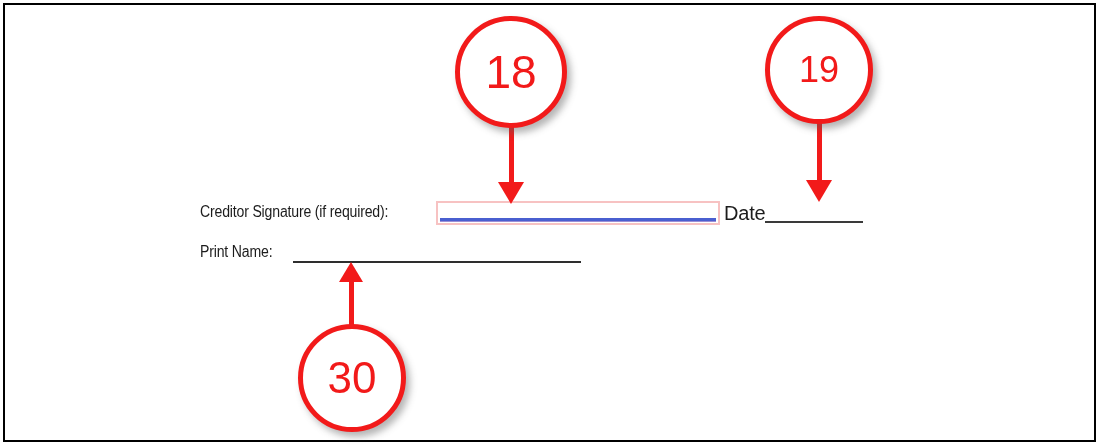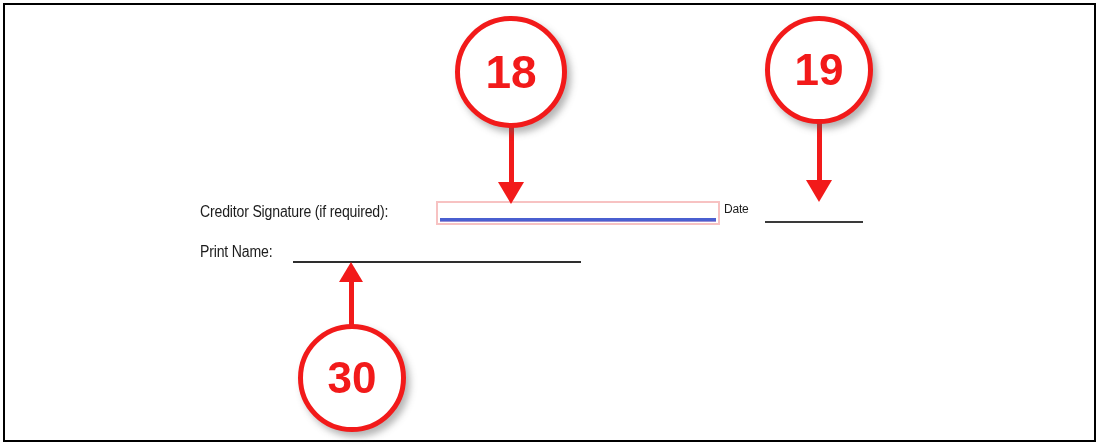--- a/index.html
+++ b/index.html
@@ -88,21 +88,21 @@
     background: #9b8fd6;
   }
 
   
   .date-group {
     position: absolute;
     left: 724px;
     top: 202px;
     white-space: nowrap;
     color: #1c1c1c;
-    font-size: 12px;
+    font-size: 20px;
     letter-spacing: -0.2px;
   }
   .date-rule {
     position: absolute;
     left: 765px;
     top: 221px;
     width: 98px;
     height: 2px;
     background: #3a3a3a;
   }
@@ -126,30 +126,30 @@
     box-sizing: border-box;
     display: flex;
     align-items: center;
     justify-content: center;
     box-shadow: 4px 5px 7px rgba(90, 90, 90, 0.45);
     z-index: 3;
   }
   .callout-num {
     color: #f21a1a;
     font-family: "Liberation Sans", sans-serif;
-    font-weight: bold;
+    font-weight: normal;
     line-height: 1;
     user-select: none;
   }
 
   .callout-18 { left: 455px; top: 16px;  width: 112px; height: 112px; }
   .callout-18 .callout-num { font-size: 46px; }
 
   .callout-19 { left: 765px; top: 16px;  width: 108px; height: 108px; }
-  .callout-19 .callout-num { font-size: 44px; }
+  .callout-19 .callout-num { font-size: 36px; }
 
   .callout-20 { left: 298px; top: 324px; width: 108px; height: 108px; }
   .callout-20 .callout-num { font-size: 44px; }
 
   
   .arrow {
     position: absolute;
     z-index: 2;
   }
   .arrow-shaft {

